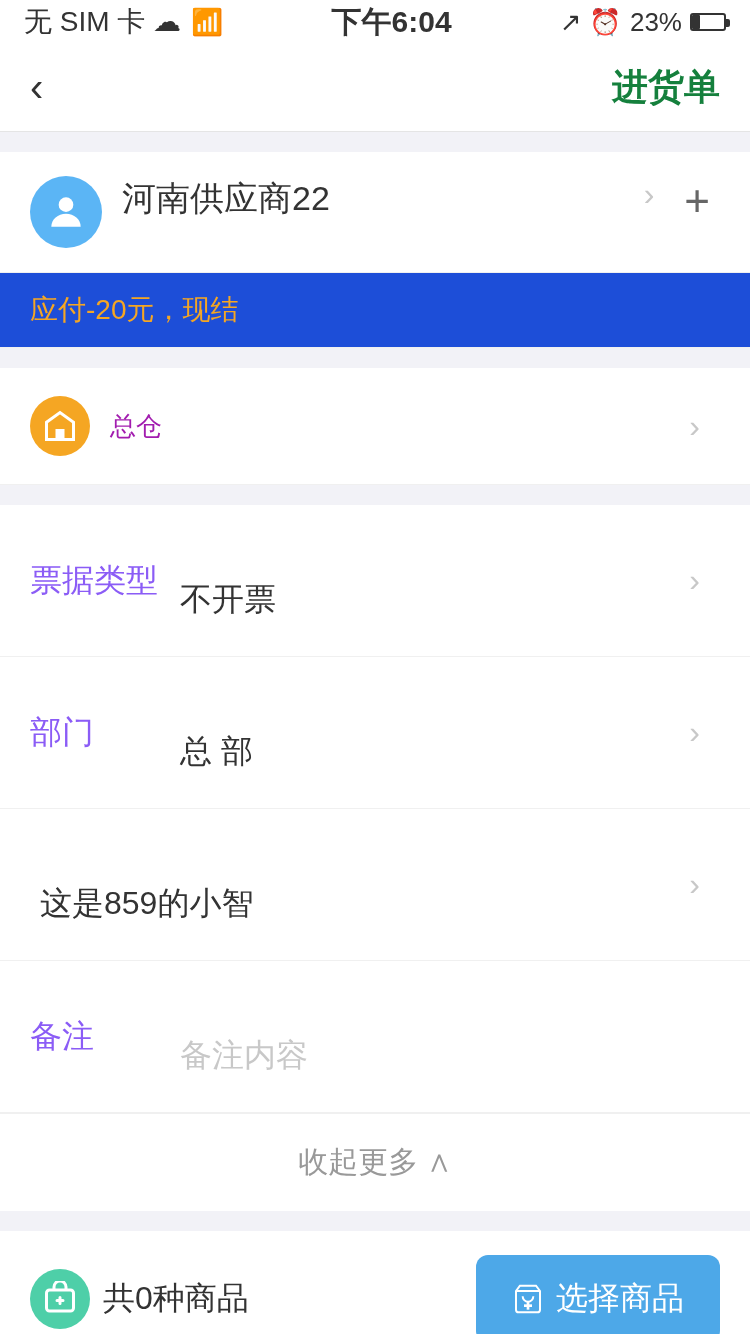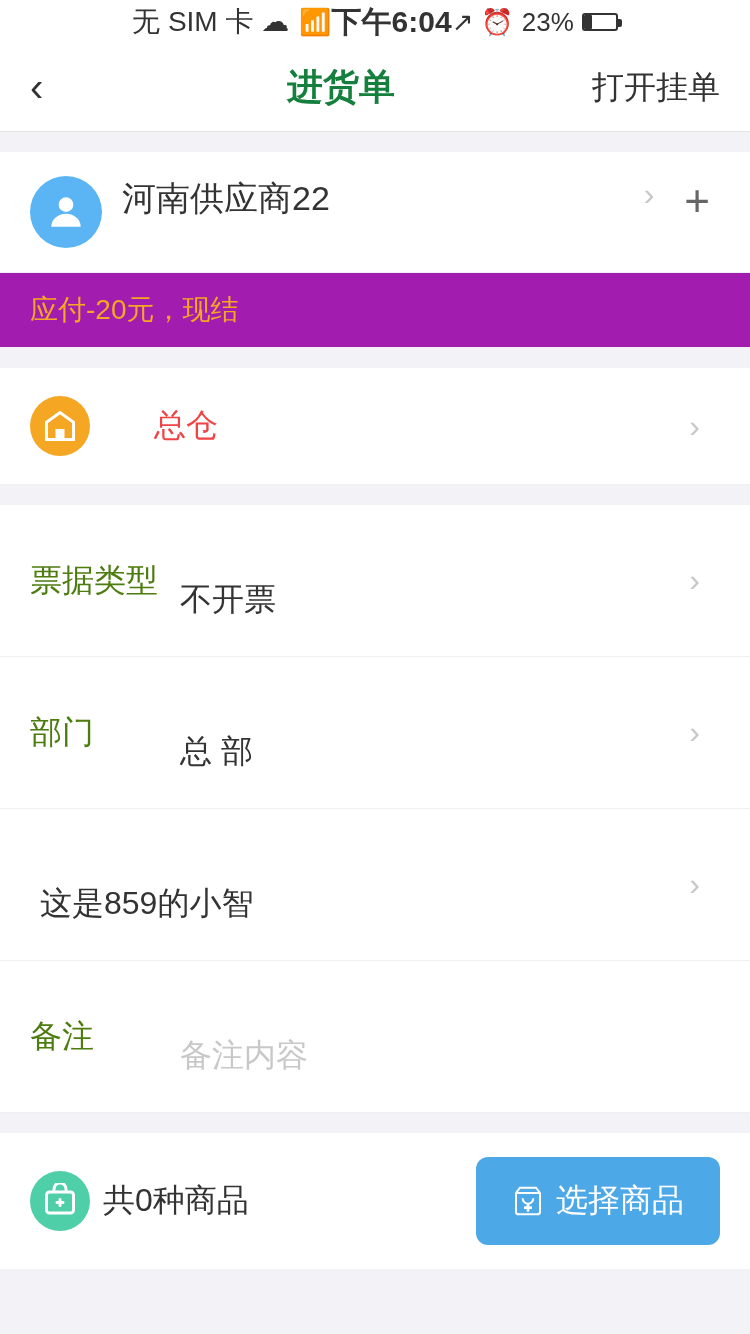--- a/index.html
+++ b/index.html
@@ -13,21 +13,21 @@
       color: #333;
     }
 
     
     .status-bar {
       width: 100%;
       height: 44px;
       background: #fff;
       display: flex;
       align-items: center;
-      justify-content: center;
+      justify-content: space-between;
       padding: 0 24px;
       font-size: 28px;
       font-weight: 500;
     }
     .status-left { display: flex; align-items: center; gap: 10px; }
     .status-center { font-size: 30px; font-weight: 600; }
     .status-right { display: flex; align-items: center; gap: 8px; font-size: 26px; }
 
     
     .nav-bar {
@@ -105,21 +105,21 @@
     }
     .add-btn {
       font-size: 44px;
       color: #666;
       cursor: pointer;
       padding: 0 10px;
     }
 
     
     .notice-banner {
-      background: #a21caf;
+      background: #1d4ed8;
       padding: 18px 30px;
       font-size: 28px;
       color: #f5a623;
       border-bottom: 1px solid #f0f0f0;
     }
 
     
     .warehouse-row {
       display: flex;
       align-items: center;
@@ -133,40 +133,39 @@
       border-radius: 50%;
       background: #f5a623;
       display: flex;
       align-items: center;
       justify-content: center;
       margin-right: 20px;
       flex-shrink: 0;
     }
     .warehouse-label {
       flex: 1;
-      font-size: 32px;
-      color: #ef4444;
-      margin-left: 44px;
+      font-size: 26px;
+      color: #a21caf;
     }
 
     
     .form-section {
       background: #fff;
     }
     .form-row {
       display: flex;
       align-items: center;
       padding: 34px 30px;
       border-bottom: 1px solid #f0f0f0;
       min-height: 100px;
     }
     .form-label {
       width: 140px;
       font-size: 32px;
-      color: #4d7c0f;
+      color: #8b5cf6;
       flex-shrink: 0;
     }
     .form-value {
       flex: 1;
       font-size: 32px;
       color: #333;
       padding-left: 10px;
       margin-top: 39px;
     }
     .form-value.placeholder {
@@ -241,21 +240,20 @@
     <span style="display:inline-block;width:36px;height:18px;border:2px solid #333;border-radius:3px;position:relative;vertical-align:middle;">
       <span style="display:block;width:25%;height:100%;background:#333;border-radius:1px;"></span>
       <span style="position:absolute;right:-6px;top:4px;width:4px;height:8px;background:#333;border-radius:0 2px 2px 0;"></span>
     </span>
   </div>
 </div>
 
 <div class="nav-bar">
   <div class="nav-back">‹</div>
   <div class="nav-title">进货单</div>
-  <div class="nav-action">打开挂单</div>
 </div>
 
 <div class="section-divider"></div>
 
 <div class="card">
   <div class="supplier-row">
     <div class="supplier-avatar">
       <svg class="avatar-icon" viewBox="0 0 24 24">
         <circle cx="12" cy="8" r="4" fill="white"></circle>
         <path d="M4 20c0-4 3.6-7 8-7s8 3 8 7" fill="white"></path>
@@ -303,20 +301,21 @@
   <div class="form-row">
     <div class="form-value">这是859的小智</div>
     <div class="row-arrow">›</div>
   </div>
 
   <div class="form-row">
     <div class="form-label">备注</div>
     <div class="form-value placeholder">备注内容</div>
   </div>
 
+  <div class="collapse-row">收起更多 ∧</div>
 </div>
 
 <div class="bottom-bar">
   <div class="product-count-icon">
     <svg width="36" height="36" viewBox="0 0 24 24">
       <rect x="3" y="6" width="18" height="14" rx="2" fill="none" stroke="white" stroke-width="2"></rect>
       <path d="M8 6V4a4 4 0 018 0v2" fill="none" stroke="white" stroke-width="2"></path>
       <path d="M12 11v4M10 13h4" stroke="white" stroke-width="2" stroke-linecap="round"></path>
     </svg>
   </div>

